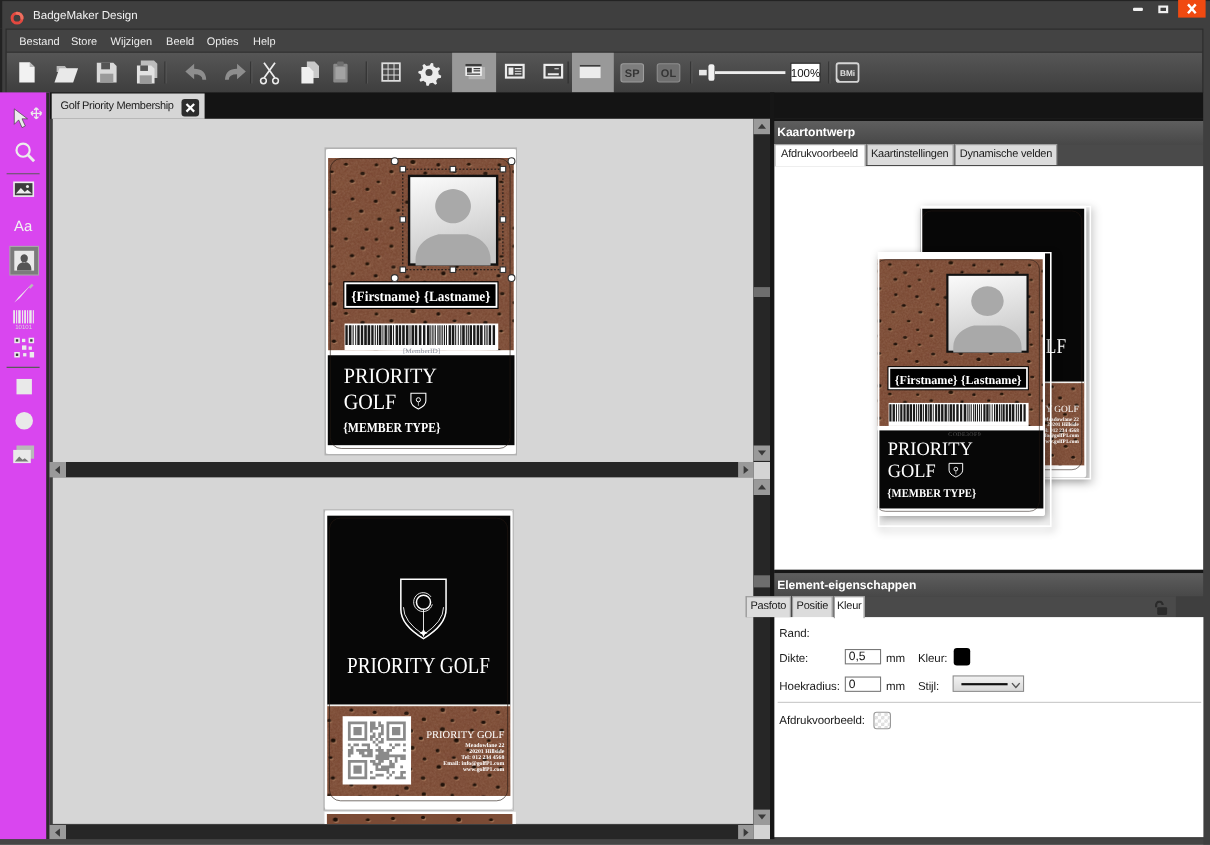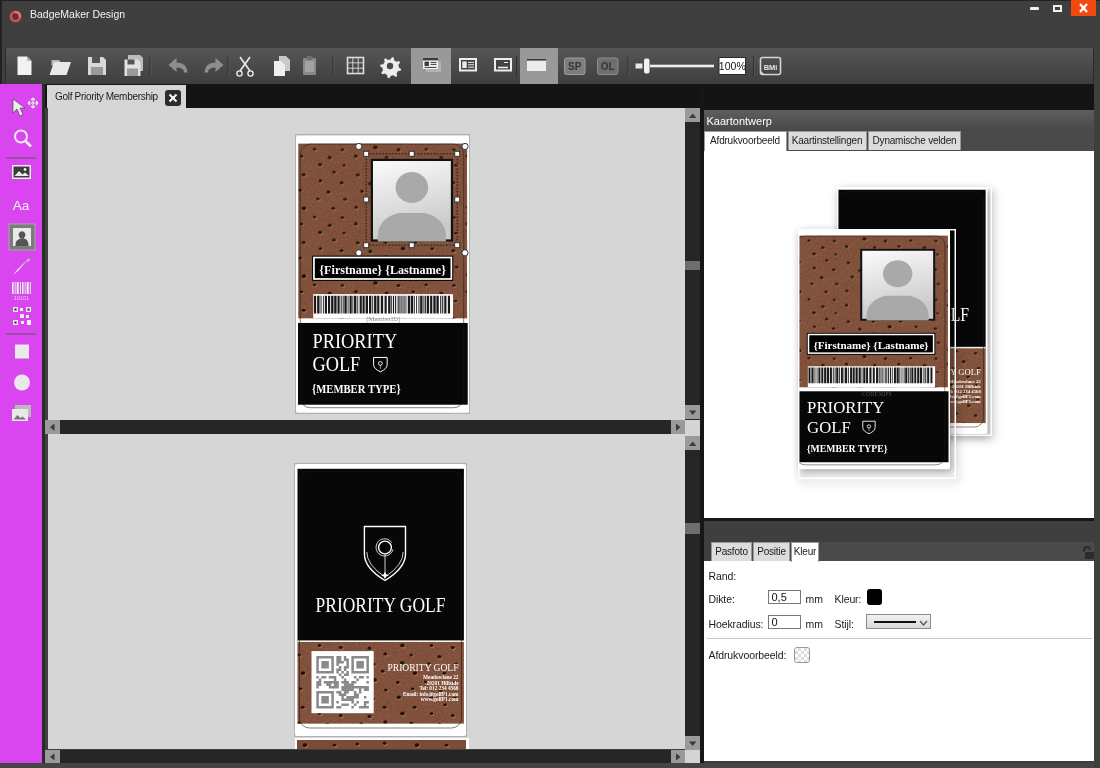--- a/index.html
+++ b/index.html
@@ -1,17 +1,17 @@
 <!DOCTYPE html>
 <html><head><meta charset="utf-8"><style>
 *{margin:0;padding:0;box-sizing:border-box}
 html,body{width:1100px;height:768px;overflow:hidden;font-family:"Liberation Sans",sans-serif}
 #win{position:relative;width:1100px;height:768px;background:#3f3f3f}
 .abs{position:absolute}
-.hdr{background:linear-gradient(#5e5e5e,#484848);color:#fff;font-weight:normal;font-size:11px}
+.hdr{background:linear-gradient(#5e5e5e,#484848);color:#fff;font-weight:bold;font-size:11px}
 .tabi{position:absolute;top:0;height:19px;background:#dcdcdc;border:1px solid #999;border-bottom:none;font-size:10px;color:#1a1a1a;text-align:center;line-height:18px;white-space:nowrap;letter-spacing:-0.2px}
 .taba{background:#fff;z-index:2;height:20px}
 .lbl{position:absolute;font-size:10.5px;letter-spacing:-0.1px;color:#1a1a1a}
 .inp{position:absolute;background:#fff;border:1px solid #787878;font-size:11px;color:#111;padding-left:3px;line-height:12px}
 </style></head><body>
 <div id="win">
 
 <svg width="0" height="0" style="position:absolute">
 <defs>
 <pattern id="lp" width="112" height="68" patternUnits="userSpaceOnUse">
@@ -177,20 +177,28 @@
   <div class="abs" style="left:1053px;top:5px;width:9px;height:7px;border:2px solid #f0f0f0"></div>
   <div class="abs" style="left:1071px;top:0;width:25px;height:16px;background:#f04a11">
     <svg width="25" height="16">
           <path d="M9 4 L16 12 M16 4 L9 12" stroke="#fff" stroke-width="2.2"></path>
         </svg>
   </div>
 </div>
 
 <div class="abs" style="left:0;top:26px;width:2px;height:58px;background:#222"></div>
 
+<div class="abs" style="left:5px;top:26px;width:1089px;height:22px;background:#434343;border-top:1px solid #2b2b2b;border-bottom:1px solid #2b2b2b;border-left:1px solid #2b2b2b;border-right:1px solid #2b2b2b">
+  <div class="abs" style="top:5.5px;left:11.5px;font-size:10px;color:#ededed">Bestand</div>
+  <div class="abs" style="top:5.5px;left:58.5px;font-size:10px;color:#ededed">Store</div>
+  <div class="abs" style="top:5.5px;left:94.5px;font-size:10px;color:#ededed">Wijzigen</div>
+  <div class="abs" style="top:5.5px;left:145px;font-size:10px;color:#ededed">Beeld</div>
+  <div class="abs" style="top:5.5px;left:182px;font-size:10px;color:#ededed">Opties</div>
+  <div class="abs" style="top:5.5px;left:224px;font-size:10px;color:#ededed">Help</div>
+</div>
 
 <div class="abs" style="left:5px;top:48px;width:1089px;height:36px;background:linear-gradient(#565656,#3e3e3e);border-left:1px solid #2b2b2b;border-right:1px solid #2b2b2b">
   <div class="abs" style="left:405px;top:0;width:39.5px;height:36px;background:#999"></div>
   <div class="abs" style="left:514px;top:0;width:37.5px;height:36px;background:#999"></div>
   <svg class="abs" style="left:0;top:0" width="1089" height="36">
 
     <path d="M11.5 8.5 h9.5 l4.5 4.5 v14 h-14 z" fill="#f2f2f2"></path>
         <path d="M21 8.5 l4.5 4.5 h-4.5 z" fill="#b9b9b9"></path>
 
     <path d="M45.5 12 h7.5 l2 2.5 h8 v3 h-17.5 z" fill="#b9b9b9"></path>
@@ -468,21 +476,22 @@
         <rect x="4.5" y="2.2" width="162" height="256" fill="none" stroke="#fff" stroke-width="2"></rect>
       </svg>
   <svg class="abs" style="left:94.5px;top:78.5px;filter:drop-shadow(2px 3px 4px rgba(0,0,0,0.38))" width="158" height="250" viewBox="6 5.5 162 269" preserveAspectRatio="none">
     <use href="#cardF"></use>
     <text x="87" y="185.6" text-anchor="middle" font-family="Liberation Serif" font-size="5.5" fill="#555" letter-spacing="0.4">CODE3OF9</text>
         <rect x="6.5" y="6" width="161" height="268" fill="none" stroke="#fff" stroke-width="2"></rect>
   </svg>
 </div>
 
 <div class="abs" style="left:703.5px;top:517.5px;width:390.5px;height:3px;background:#161616"></div>
-<div class="abs" style="left:711px;top:541.5px;width:390.5px;height:19.5px;background:#4a4a4a">
+<div class="abs hdr" style="left:703.5px;top:520.5px;width:390.5px;height:21px;padding:5px 0 0 3px">Element-eigenschappen</div>
+<div class="abs" style="left:678px;top:541.5px;width:390.5px;height:19.5px;background:#4a4a4a">
   <div class="tabi" style="left:0;width:41px;height:19px">Pasfoto</div>
   <div class="tabi" style="left:42px;width:37px;height:34px">Positie</div>
   <div class="tabi taba" style="left:80px;width:28px;height:20px">Kleur</div>
   <svg class="abs" style="left:370px;top:4px" width="14" height="13">
         <path d="M3 6 v-2 a3 3 0 0 1 6 0" fill="none" stroke="#2b2b2b" stroke-width="2"></path>
         <rect x="4" y="6" width="9" height="7" rx="1" fill="#2b2b2b"></rect>
       </svg>
 </div>
 <div class="abs" style="left:703.5px;top:561px;width:470px;height:199.7px;background:#fff">
   <div class="lbl" style="left:5px;top:9px">Rand:</div>

